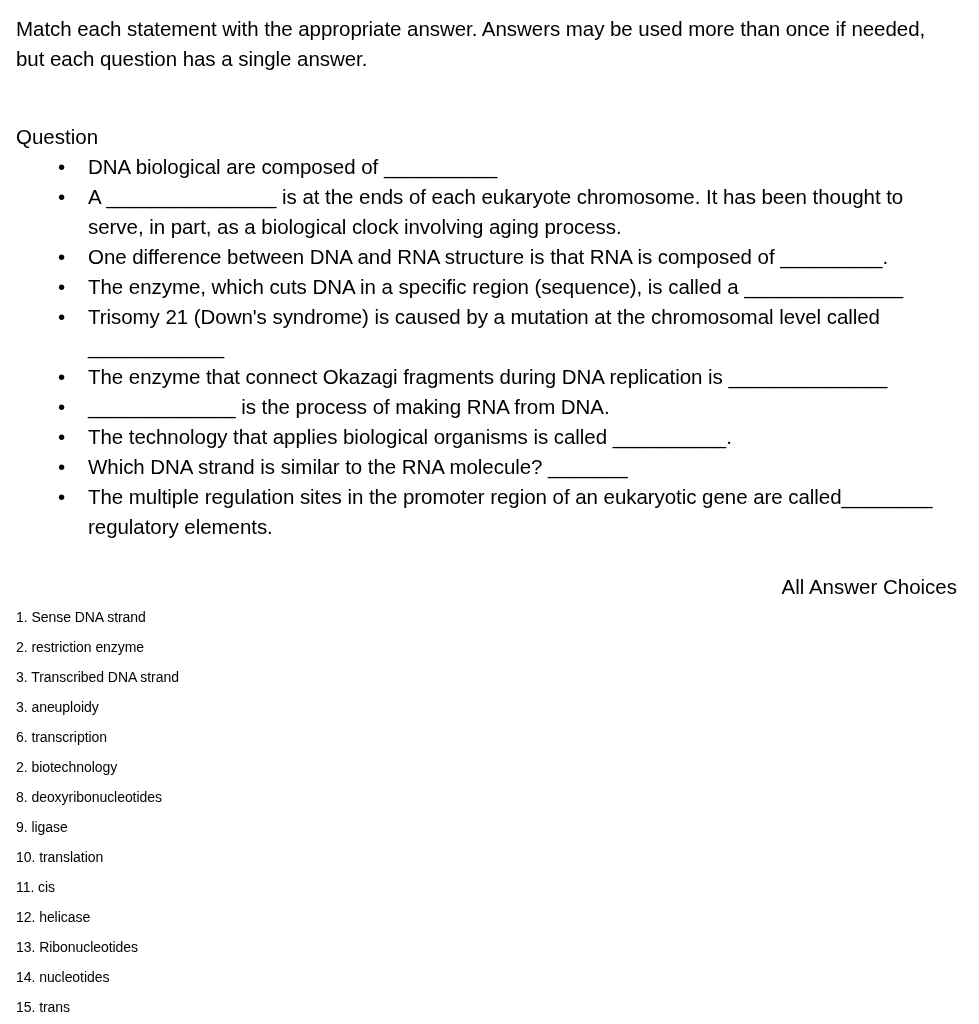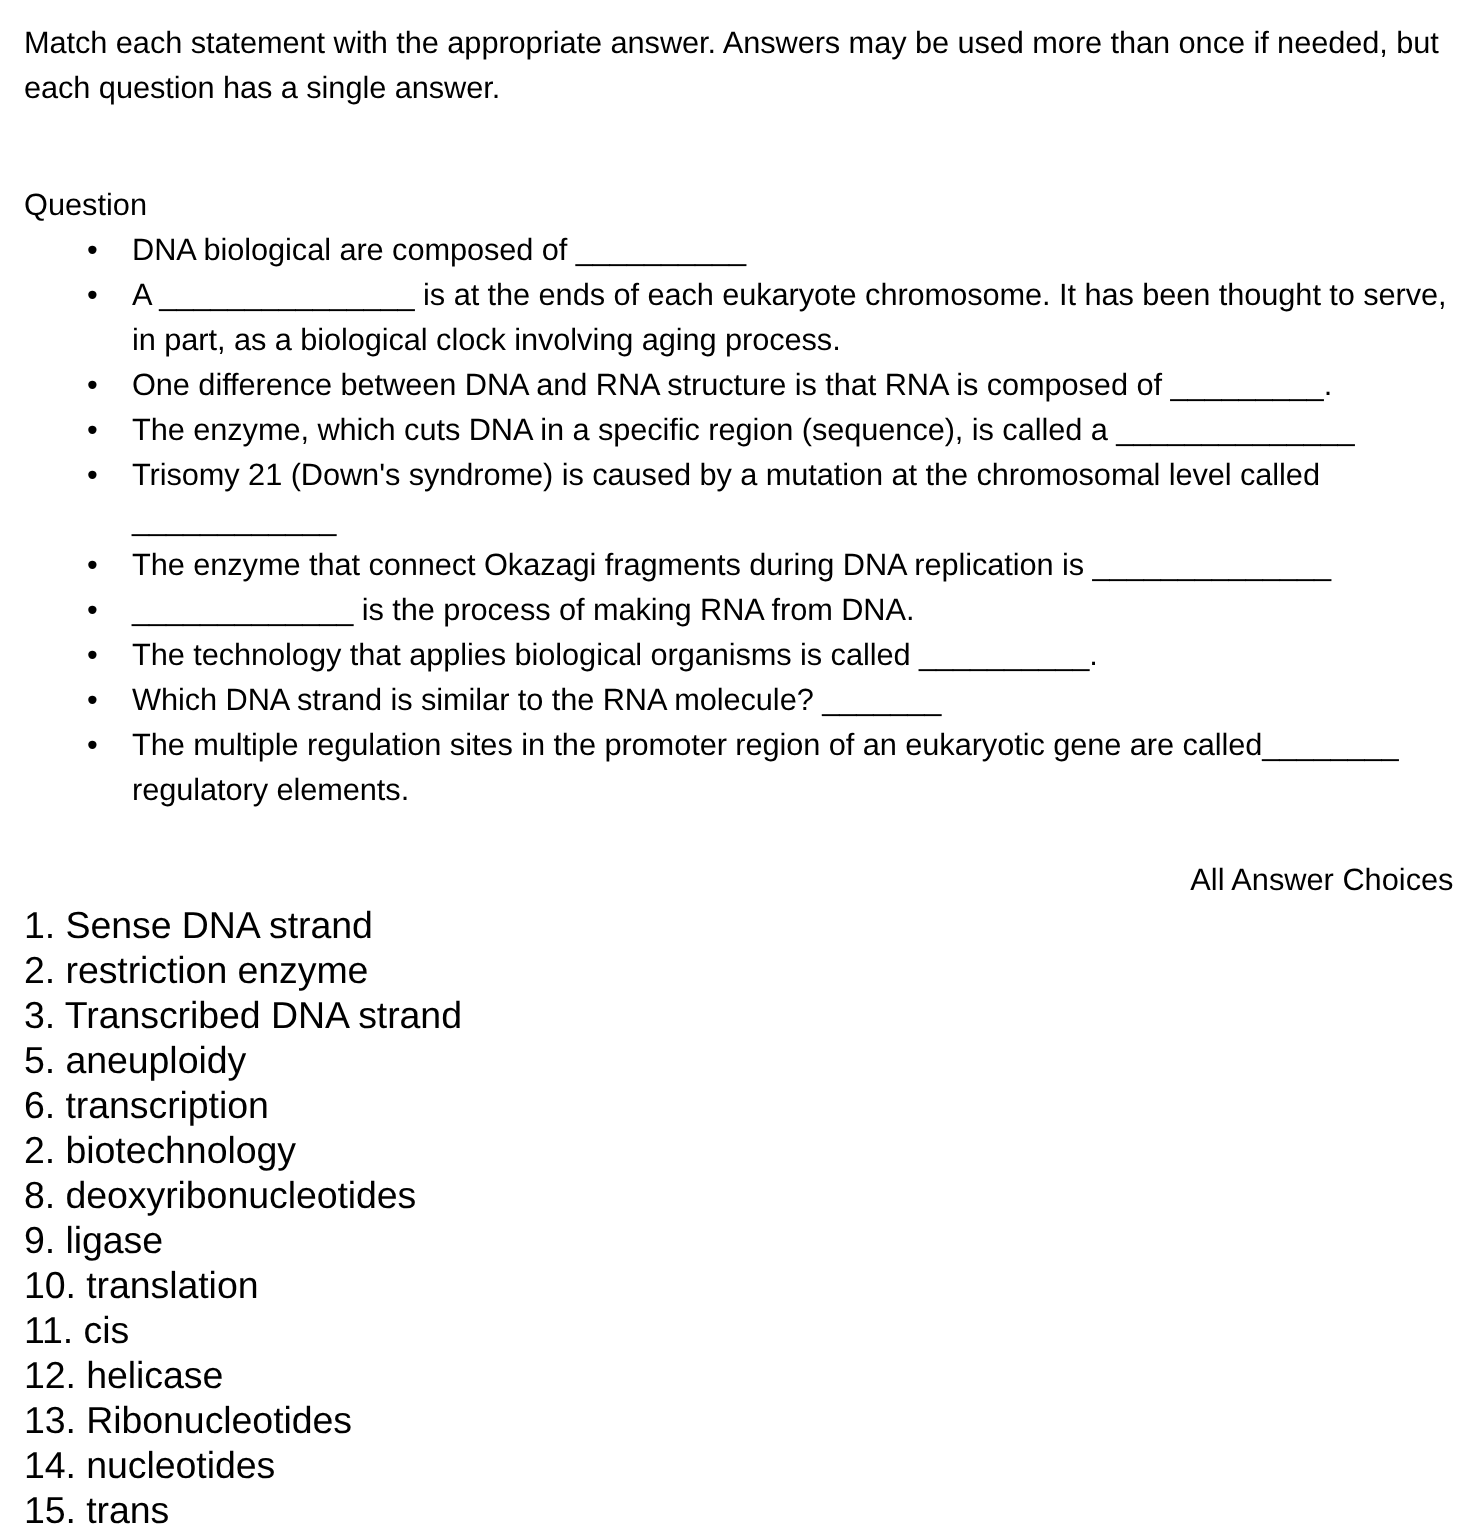--- a/index.html
+++ b/index.html
@@ -12,21 +12,21 @@
     height: 1024px;
     font-family: "Liberation Sans", sans-serif;
     color: #000000;
     -webkit-font-smoothing: antialiased;
   }
   .page {
     position: relative;
     width: 979px;
     height: 1024px;
     box-sizing: border-box;
-    padding: 14px 10px 0 16px;
+    padding: 14px 22px 0 16px;
     background: #ffffff;
     overflow: hidden;
   }
   .intro {
     font-size: 20.5px;
     line-height: 30px;
     letter-spacing: -0.05px;
     max-width: 952px;
   }
   .section-label {
@@ -68,21 +68,21 @@
     line-height: 30px;
     margin: 0;
     text-align: right;
   }
   ol.answer-list {
     list-style: none;
     margin: 0;
     padding: 0;
   }
   ol.answer-list > li {
-    font-size: 25px;
+    font-size: 14px;
     line-height: 30px;
     letter-spacing: -0.05px;
     margin: 0;
   }
 </style>
 </head>
 <body>
 
 <div class="page">
 
@@ -104,21 +104,21 @@
     </ul>
 
   <div class="gap"></div>
 
   <div class="answers-header">All Answer Choices</div>
 
   <ol class="answer-list" id="answer-list">
       <li>1. Sense DNA strand</li>
       <li>2. restriction enzyme</li>
       <li>3. Transcribed DNA strand</li>
-      <li>5. aneuploidy</li>
+      <li>3. aneuploidy</li>
       <li>6. transcription</li>
       <li>2. biotechnology</li>
       <li>8. deoxyribonucleotides</li>
       <li>9. ligase</li>
       <li>10. translation</li>
       <li>11. cis</li>
       <li>12. helicase</li>
       <li>13. Ribonucleotides</li>
       <li>14. nucleotides</li>
       <li>15. trans</li>

